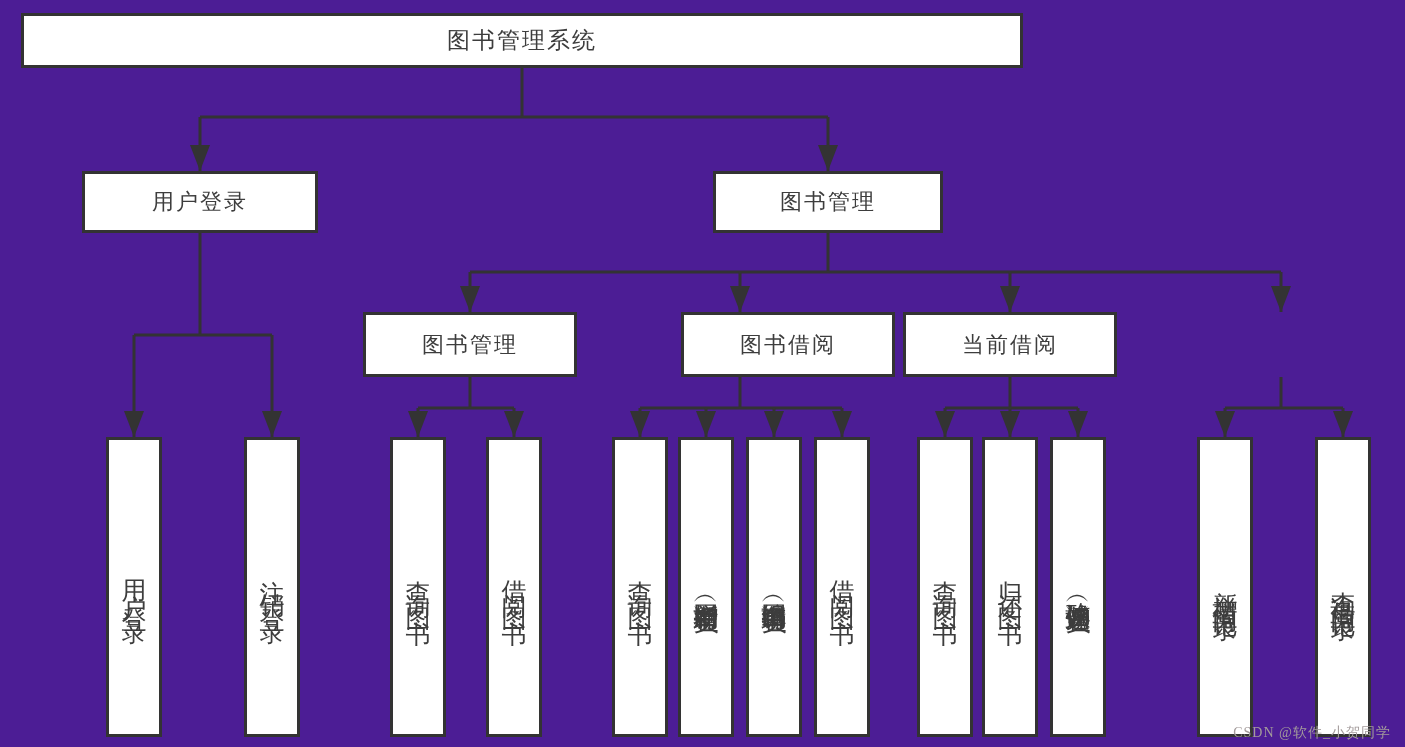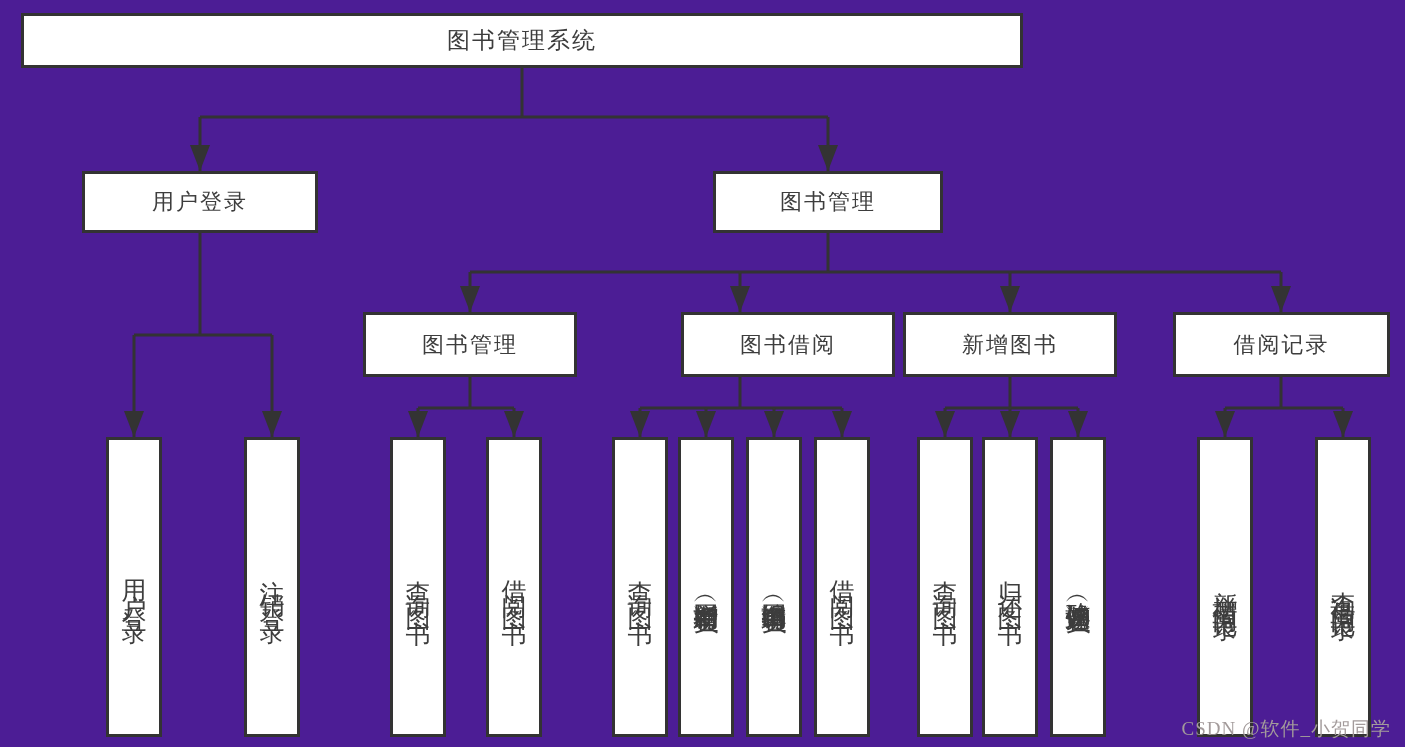--- a/index.html
+++ b/index.html
@@ -47,21 +47,21 @@
     text-orientation:mixed;
     letter-spacing:0.55em;
     line-height:1;
     white-space:nowrap;
   }
   .leaf.mid .vtxt{letter-spacing:0.22em;}
   .leaf.tight .vtxt{letter-spacing:0.04em;}
   #watermark{
     position:absolute;
     right:14px;bottom:5px;
-    font-size:19px;
+    font-size:14px;
     color:var(--watermark);
     letter-spacing:1px;
     z-index:2;
   }
 </style>
 </head>
 <body>
 
 <div id="canvas">
 
@@ -124,24 +124,21 @@
     <span>图书管理</span>
   </div>
 
   <div class="node lvl" style="left:363px;top:312px;width:214px;height:65px;">
     <span>图书管理</span>
   </div>
   <div class="node lvl" style="left:633px;top:312px;width:214px;height:65px;margin-left:48px;">
     <span>图书借阅</span>
   </div>
   <div class="node lvl" style="left:903px;top:312px;width:214px;height:65px;">
-    <span>新增图书</span>
-  </div>
-  <div class="node lvl" style="left:1173px;top:312px;width:217px;height:65px;">
-    <span>借阅记录</span>
+    <span>当前借阅</span>
   </div>
 
   <div class="leaf" style="left:106px;">
     <span class="vtxt">用户登录</span>
   </div>
   <div class="leaf" style="left:244px;">
     <span class="vtxt">注销登录</span>
   </div>
   <div class="leaf" style="left:390px;">
     <span class="vtxt">查询图书</span>

